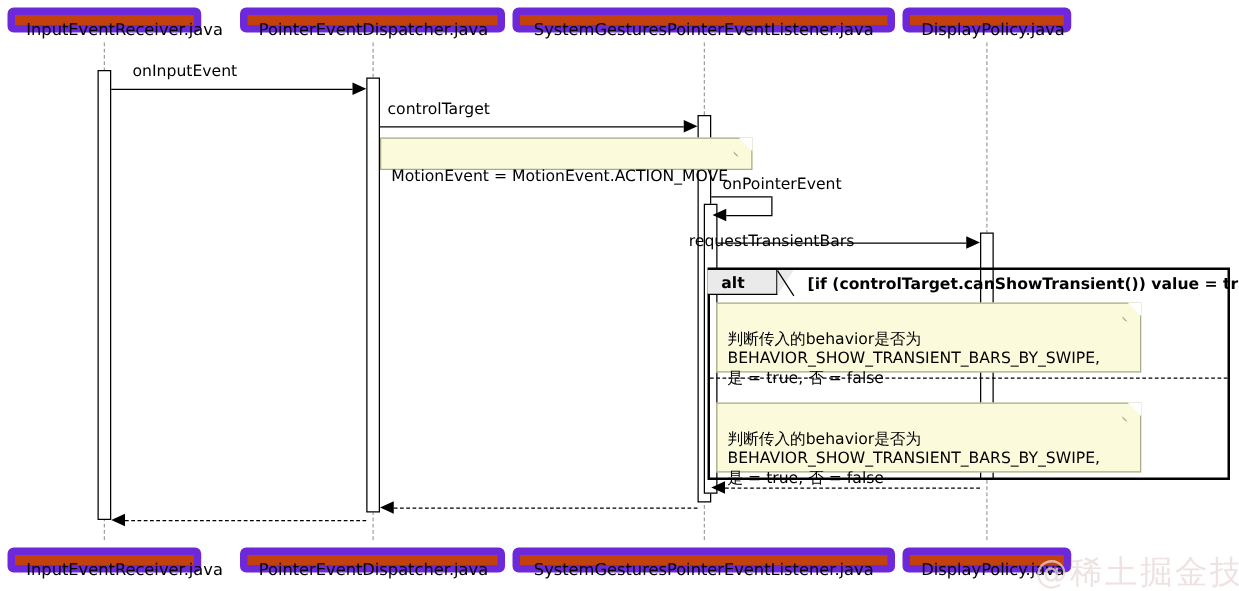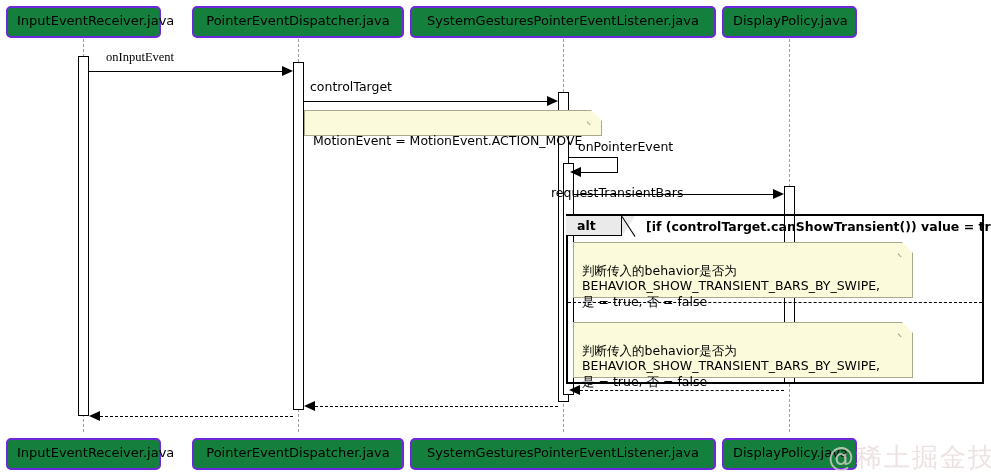--- a/index.html
+++ b/index.html
@@ -16,27 +16,27 @@
     width: 991px;
     height: 473px;
     background: #ffffff;
     overflow: hidden;
   }
 
   
   .participant {
     position: absolute;
     box-sizing: border-box;
-    background: #15803d;
-    border: 2px solid #6d28d9;
+    background: #c2410c;
+    border: 6px solid #6d28d9;
     border-radius: 5px;
     color: #000000;
     font-size: 13px;
     line-height: 26px;
-    height: 32px;
+    height: 20px;
     text-align: center;
     white-space: nowrap;
     padding: 0 9px;
   }
 
   
   .lifeline {
     position: absolute;
     width: 0;
     border-left: 1px dashed #A0A0A0;
@@ -210,21 +210,21 @@
   <div class="activation" style="left:78px; top:56px; height:360px;"></div>
 
   <div class="activation" style="left:293px; top:62px; height:348px;"></div>
 
   <div class="activation" style="left:558px; top:92px; height:310px;"></div>
 
   <div class="activation" style="left:563px; top:163px; height:232px;"></div>
 
   <div class="activation" style="left:784px; top:186px; height:198px;"></div>
 
-  <div class="msg-label" style="left:106px; top:50px;font-family:Liberation Serif, serif;">onInputEvent</div>
+  <div class="msg-label" style="left:106px; top:50px;">onInputEvent</div>
   <div class="msg-line" style="left:89px; top:71px; width:193px;"></div>
   <div class="arrow-head arrow-right" style="left:282px; top:66px;"></div>
 
   <div class="msg-label" style="left:310px; top:80px;">controlTarget</div>
   <div class="msg-line" style="left:304px; top:101px; width:243px;"></div>
   <div class="arrow-head arrow-right" style="left:547px; top:96px;"></div>
 
   <div class="note" style="left:304px; top:110px; width:298px; height:26px; line-height:18px; padding-top:3px;">
     <span>MotionEvent = MotionEvent.ACTION_MOVE</span>
     <span class="fold"></span>

